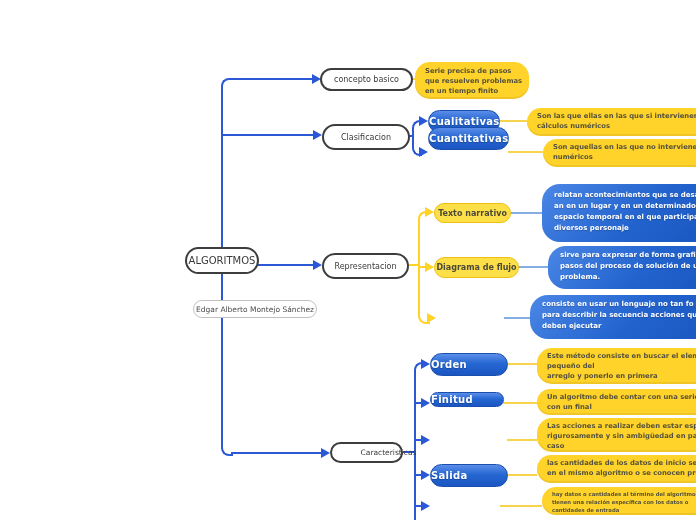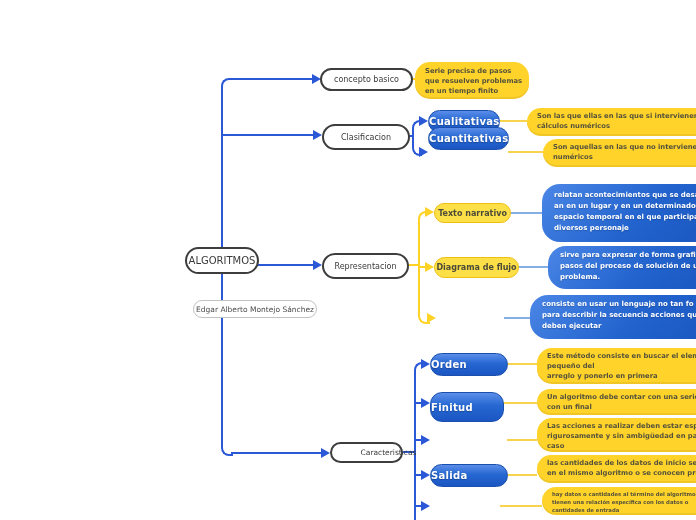--- a/index.html
+++ b/index.html
@@ -176,21 +176,21 @@
 para describir la secuencia acciones qu
 deben ejecutar</span></div>
 
   <div class="bpill" style="left:430px;top:353px;width:78px;height:23px;">
     <span>Orden</span>
   </div>
   <div class="ynote" style="left:537px;top:348px;width:185px;height:36px;padding-top:4px;"><span>Este método consiste en buscar el elemen
 pequeño del
 arreglo y ponerlo en primera</span></div>
 
-  <div class="bpill" style="left:430px;top:392px;width:74px;height:30px;">
+  <div class="bpill" style="left:430px;top:392px;width:74px;height:15px;">
     <span>Finitud</span>
   </div>
   <div class="ynote" style="left:537px;top:389px;width:185px;height:26px;padding-top:4px;"><span>Un algoritmo debe contar con una serie d
 con un final</span></div>
 
   <div class="ynote" style="left:537px;top:418px;width:185px;height:34px;padding-top:4px;"><span>Las acciones a realizar deben estar especi
 rigurosamente y sin ambigüedad en para
 caso</span></div>
 
   <div class="bpill" style="left:430px;top:464px;width:78px;height:23px;">

